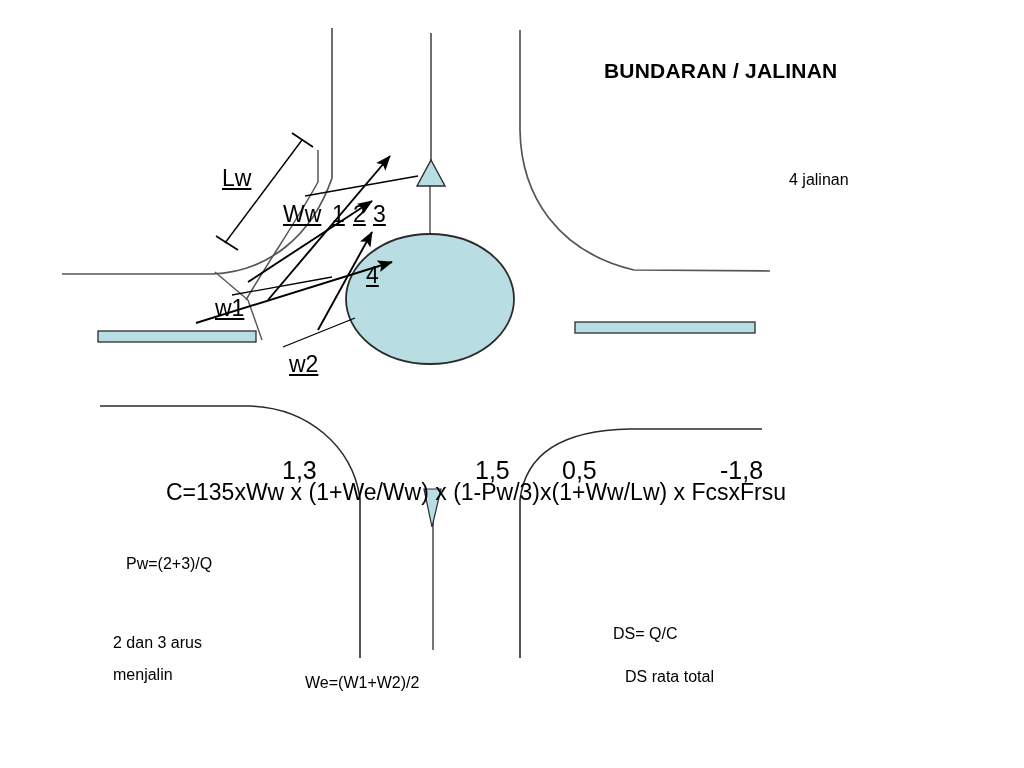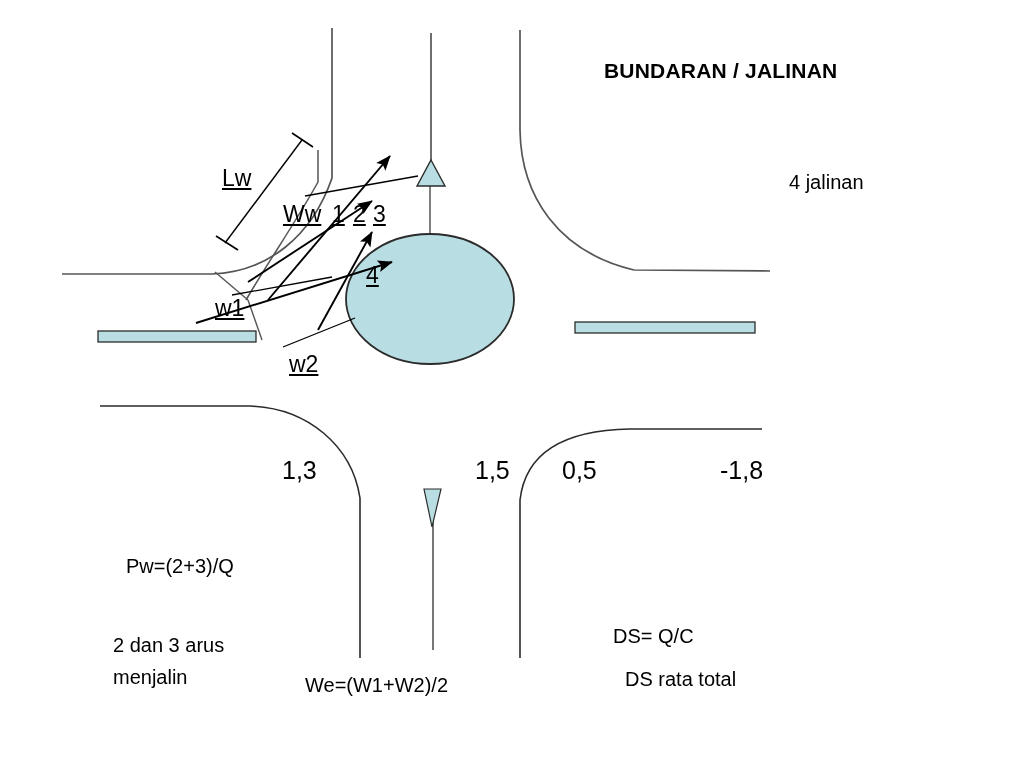--- a/index.html
+++ b/index.html
@@ -11,21 +11,21 @@
     overflow:hidden;
     position:relative;
   }
   #stage{position:absolute;left:0;top:0;width:1024px;height:768px;}
   svg.layer{position:absolute;left:0;top:0;width:1024px;height:768px;}
   .txt{position:absolute;white-space:pre;line-height:1;}
   .title{font-weight:bold;font-size:21px;letter-spacing:0.2px;}
   .lbl{font-size:23px;text-decoration:underline;}
   .formula{font-size:23px;}
   .expo{font-size:25px;}
-  .body-txt{font-size:20px;}
+  .body-txt{font-size:16px;}
 </style>
 </head>
 <body>
 
 <div id="stage">
 
   <svg class="layer" viewBox="0 0 1024 768">
     <defs>
       <marker id="arrowhead" markerWidth="9" markerHeight="9" refX="7.5" refY="3.2" orient="auto" markerUnits="strokeWidth">
         <path d="M0,0 L8,3.2 L0,6.4 L1.6,3.2 z" fill="#000"></path>
@@ -93,20 +93,21 @@
   <div class="txt lbl" style="left:332px;top:203px;">1</div>
   <div class="txt lbl" style="left:353px;top:203px;">2</div>
   <div class="txt lbl" style="left:373px;top:203px;">3</div>
   <div class="txt lbl" style="left:366px;top:264px;">4</div>
 
   <div class="txt expo" style="left:282px;top:458px;">1,3</div>
   <div class="txt expo" style="left:451px;top:458px;margin-left:24px;">1,5</div>
   <div class="txt expo" style="left:562px;top:458px;text-align:center;">0,5</div>
   <div class="txt expo" style="left:720px;top:458px;">-1,8</div>
 
+  <div class="txt formula" style="left:166px;top:481px;">C=135xWw x (1+We/Ww) x (1-Pw/3)x(1+Ww/Lw) x FcsxFrsu</div>
 
   <div class="txt body-txt" style="left:126px;top:556px;">Pw=(2+3)/Q</div>
 
   <div class="txt body-txt" style="left:113px;top:635px;">2 dan 3 arus</div>
   <div class="txt body-txt" style="left:113px;top:667px;">menjalin</div>
 
   <div class="txt body-txt" style="left:305px;top:675px;">We=(W1+W2)/2</div>
 
 
   <div class="txt body-txt" style="left:613px;top:626px;">DS= Q/C</div>

